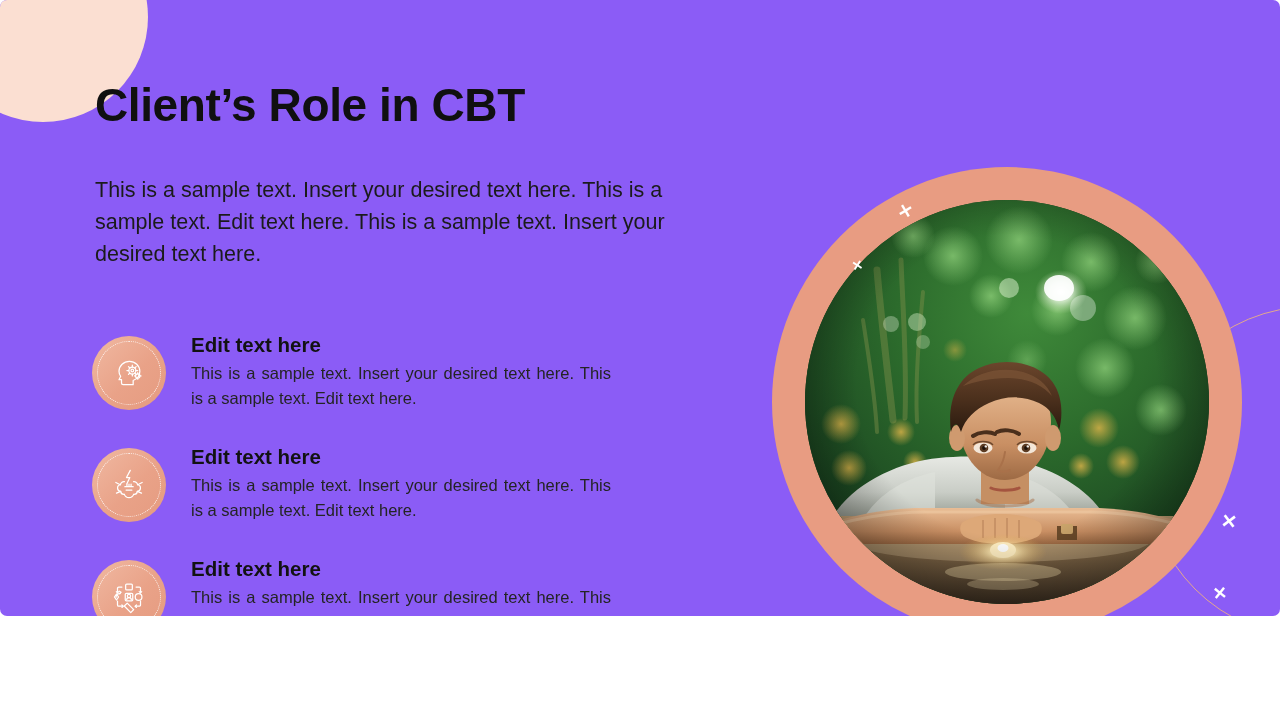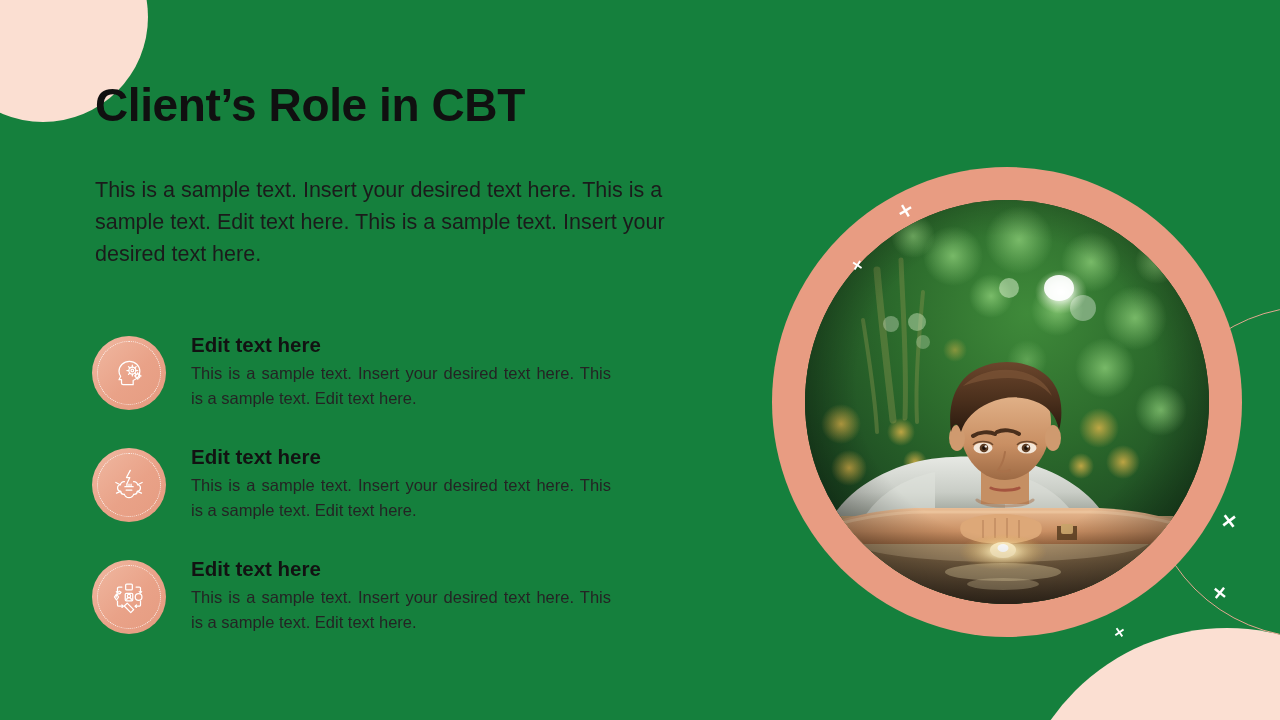--- a/index.html
+++ b/index.html
@@ -4,24 +4,25 @@
 <title>Client's Role in CBT</title>
 <style>
   html, body {
     margin: 0;
     padding: 0;
     background: #ffffff;
   }
   #slide {
     position: relative;
     width: 1280px;
-    height: 720px;
+    height: 616px;
     overflow: hidden;
-    background: #15803d;
+    background: #8b5cf6;
     font-family: "Liberation Sans", sans-serif;
+    border-radius: 7px;
     -webkit-font-smoothing: antialiased;
   }
 
   
   .deco-circle-tl {
     position: absolute;
     left: -62px;
     top: -88px;
     width: 210px;
     height: 210px;

